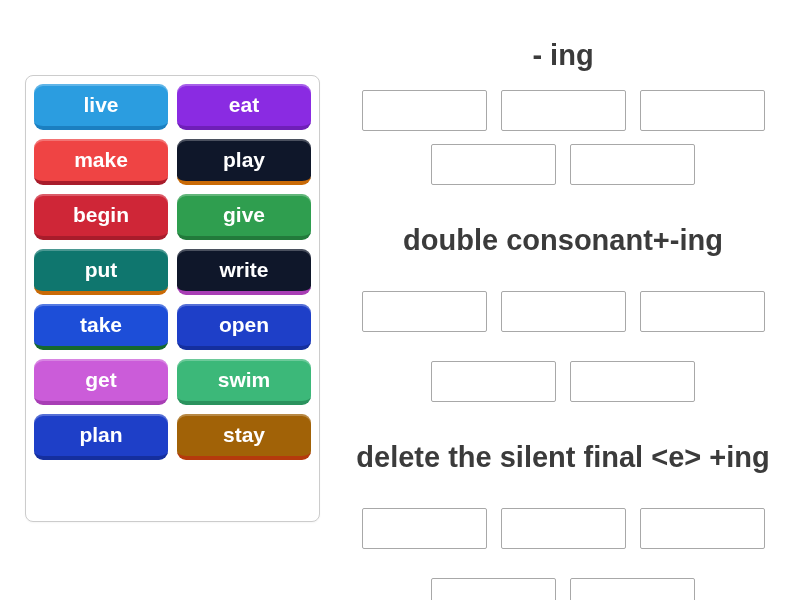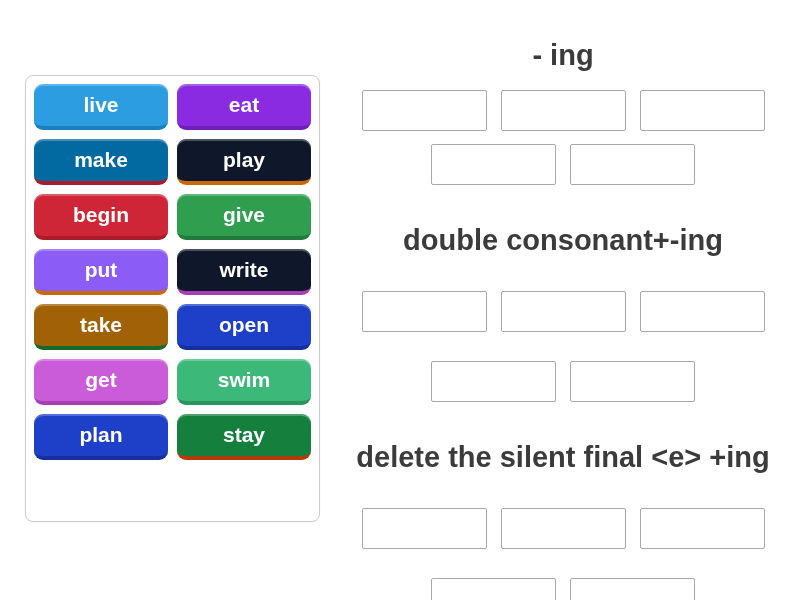--- a/index.html
+++ b/index.html
@@ -94,32 +94,32 @@
   }
 </style>
 </head>
 <body>
 
 <div class="stage">
 
   <div class="word-bank" id="word-bank">
       <div class="tile" style="background: rgb(43, 157, 224); border-bottom-color: rgb(27, 127, 192);">live</div>
       <div class="tile" style="background: rgb(138, 43, 226); border-bottom-color: rgb(111, 31, 184);">eat</div>
-      <div class="tile" style="background: #0369a1; border-bottom-color: rgb(168, 28, 43);">make</div>
+      <div class="tile" style="background: #ef4444; border-bottom-color: rgb(168, 28, 43);">make</div>
       <div class="tile" style="background: #0f172a; border-bottom-color: rgb(201, 106, 6);">play</div>
       <div class="tile" style="background: rgb(207, 38, 55); border-bottom-color: rgb(168, 28, 43);">begin</div>
       <div class="tile" style="background: rgb(47, 158, 79); border-bottom-color: rgb(34, 122, 59);">give</div>
-      <div class="tile" style="background: #8b5cf6; border-bottom-color: rgb(201, 106, 6);">put</div>
+      <div class="tile" style="background: #0f766e; border-bottom-color: rgb(201, 106, 6);">put</div>
       <div class="tile" style="background: #0f172a; border-bottom-color: rgb(168, 62, 181);">write</div>
-      <div class="tile" style="background: #a16207; border-bottom-color: rgb(21, 104, 46); text-align: center;">take</div>
+      <div class="tile" style="background: #1d4ed8; border-bottom-color: rgb(21, 104, 46); text-align: center;">take</div>
       <div class="tile" style="background: rgb(30, 63, 200); border-bottom-color: rgb(21, 47, 158);">open</div>
       <div class="tile" style="background: rgb(203, 92, 217); border-bottom-color: rgb(168, 62, 181);">get</div>
       <div class="tile" style="background: rgb(60, 184, 121); border-bottom-color: rgb(43, 147, 94);">swim</div>
       <div class="tile" style="background: rgb(30, 63, 200); border-bottom-color: rgb(21, 47, 158);">plan</div>
-      <div class="tile" style="background: #15803d; border-bottom-color: rgb(181, 58, 12);">stay</div>
+      <div class="tile" style="background: #a16207; border-bottom-color: rgb(181, 58, 12);">stay</div>
     </div>
 
   <div class="groups-col" id="groups-col">
       <section class="group">
       <h2 class="group-title">- ing</h2>
     <div class="slot-row">
           <div class="slot"></div>
           <div class="slot"></div>
           <div class="slot"></div>
         </div>

